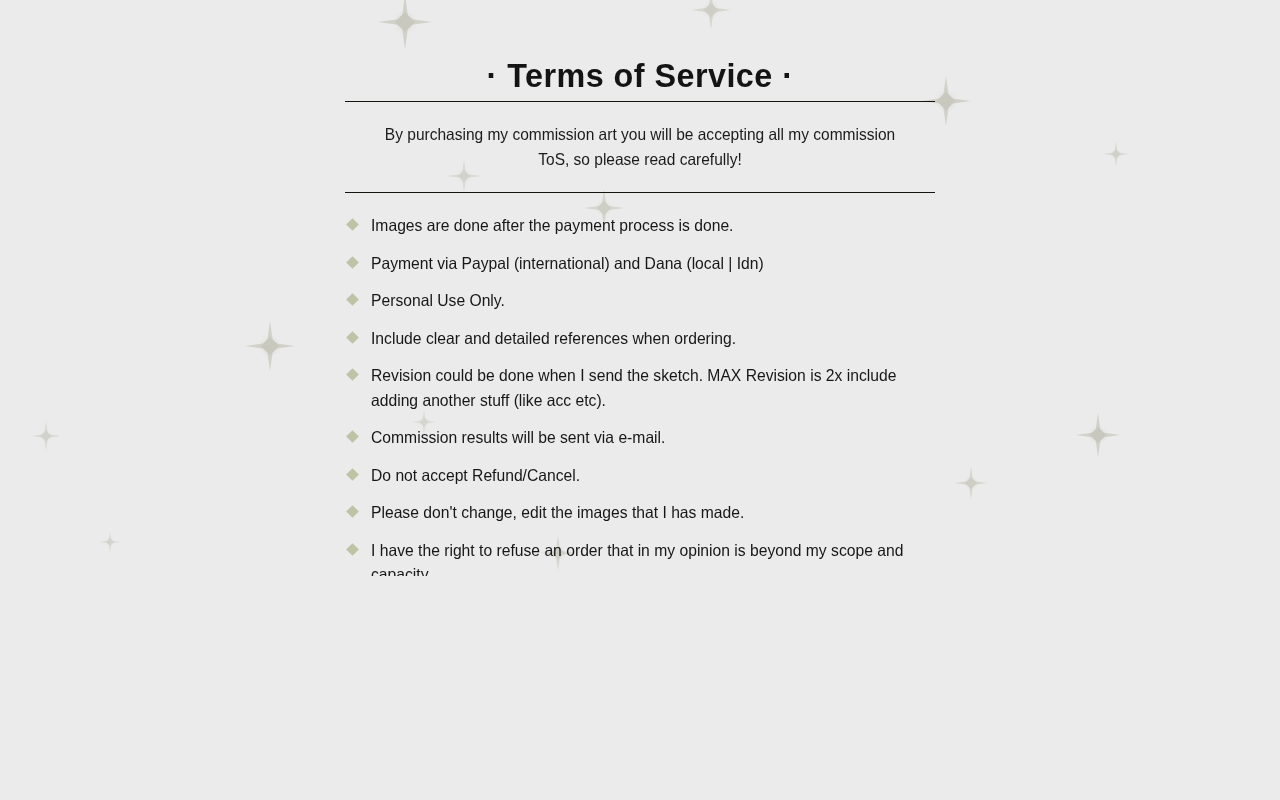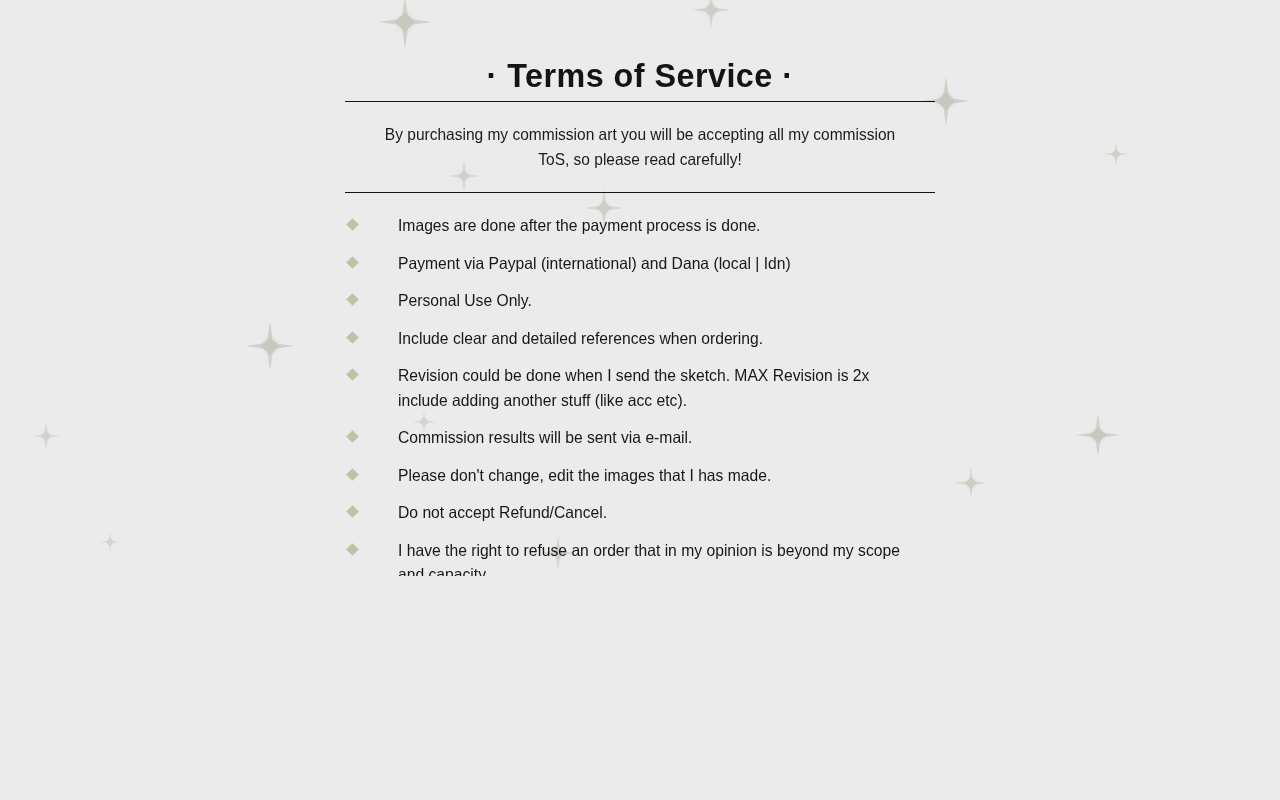--- a/index.html
+++ b/index.html
@@ -63,21 +63,20 @@
     list-style:none;
     padding-top:20px;
   }
 
   .tos-item {
     position:relative;
     display:flex;
     align-items:flex-start;
     padding-left:0;
     margin-bottom:13px;
-    gap:27px;
   }
 
   .bullet-diamond {
     flex:0 0 auto;
     width:9px; height:9px;
     background:#bdc3a5;
     transform:rotate(45deg);
     margin-top:7px;
     margin-right:14px;
     margin-left:3px;
@@ -396,25 +395,25 @@
         <li class="tos-item">
           <span class="bullet-diamond"></span>
           <span class="tos-text">Revision could be done when I send the sketch. MAX Revision is 2x include adding another stuff (like acc etc).</span>
         </li>
         <li class="tos-item">
           <span class="bullet-diamond"></span>
           <span class="tos-text">Commission results will be sent via e-mail.</span>
         </li>
         <li class="tos-item">
           <span class="bullet-diamond"></span>
+          <span class="tos-text">Do not accept Refund/Cancel.</span>
+        </li>
+        <li class="tos-item">
+          <span class="bullet-diamond"></span>
           <span class="tos-text">Please don't change, edit the images that I has made.</span>
-        </li>
-        <li class="tos-item">
-          <span class="bullet-diamond"></span>
-          <span class="tos-text">Do not accept Refund/Cancel.</span>
         </li>
         <li class="tos-item">
           <span class="bullet-diamond"></span>
           <span class="tos-text">I have the right to refuse an order that in my opinion is beyond my scope and capacity</span>
         </li>
       </ul>
 
   </div>
 </div>
 

